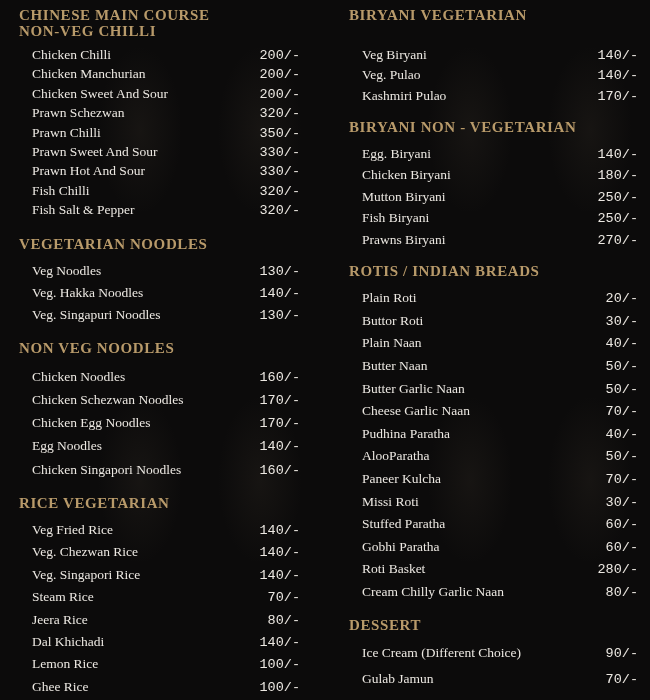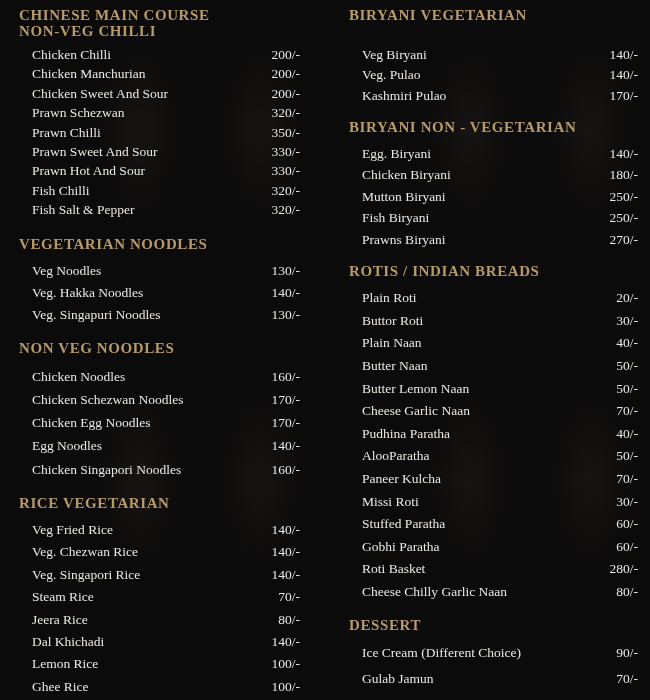--- a/index.html
+++ b/index.html
@@ -35,21 +35,21 @@
     text-transform:uppercase;
     white-space:nowrap;
     margin-left:8px;
   }
   .row {
     display:flex; justify-content:space-between; align-items:baseline;
     font-size:13.5px;
     white-space:nowrap;
     margin-left:21px;
   }
-  .price { text-align:center; }
+  .price { text-align:center;font-family:Liberation Mono, monospace; }
   .abs { position:absolute; left:0; right:0; }
 </style>
 </head>
 <body>
 
 <div class="bg"></div>
 
 <div class="col left">
 
   <div class="abs heading" style="top:7px">
@@ -224,21 +224,21 @@
     </div>
   <div class="abs row" style="top:335px">
       <span>Plain Naan</span>
       <span class="price">40/-</span>
     </div>
   <div class="abs row" style="top:358px">
       <span>Butter Naan</span>
       <span class="price">50/-</span>
     </div>
   <div class="abs row" style="top:381px">
-      <span>Butter Lemon Naan</span>
+      <span>Butter Garlic Naan</span>
       <span class="price">50/-</span>
     </div>
   <div class="abs row" style="top:403px">
       <span>Cheese Garlic Naan</span>
       <span class="price">70/-</span>
     </div>
   <div class="abs row" style="top:426px">
       <span>Pudhina Paratha</span>
       <span class="price">40/-</span>
     </div>
@@ -260,21 +260,21 @@
     </div>
   <div class="abs row" style="top:539px">
       <span>Gobhi Paratha</span>
       <span class="price">60/-</span>
     </div>
   <div class="abs row" style="top:561px">
       <span>Roti Basket</span>
       <span class="price">280/-</span>
     </div>
   <div class="abs row" style="top:584px">
-      <span>Cheese Chilly Garlic Naan</span>
+      <span>Cream Chilly Garlic Naan</span>
       <span class="price">80/-</span>
     </div>
 
   <div class="abs heading" style="top:617px">
     <div>DESSERT</div>
   </div>
   <div class="abs row" style="top:645px">
       <span>Ice Cream (Different Choice)</span>
       <span class="price">90/-</span>
     </div>

